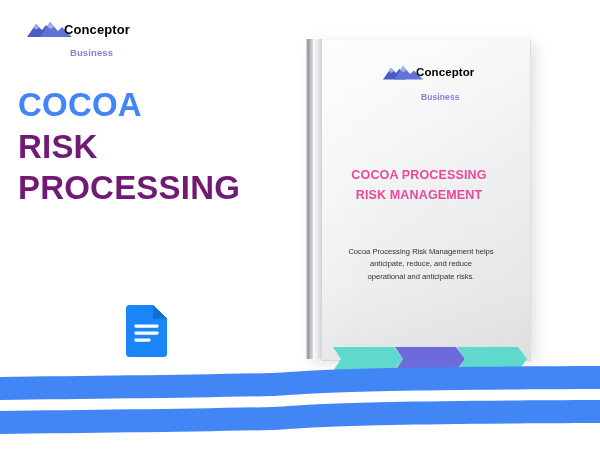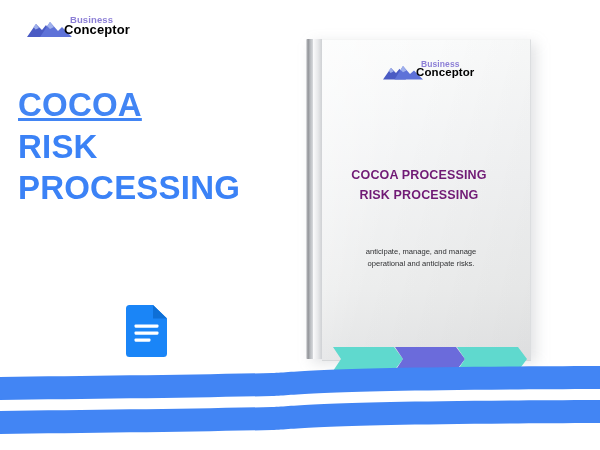--- a/index.html
+++ b/index.html
@@ -27,20 +27,21 @@
     position: absolute;
     left: 0;
     top: 0;
   }
   .logo-word-1 {
     position: absolute;
     font-weight: bold;
     color: #8C7FD6;
     letter-spacing: .1px;
     white-space: nowrap;
+    margin-top: 33px;
   }
   .logo-word-2 {
     position: absolute;
     font-weight: bold;
     color: #000000;
     letter-spacing: .1px;
     white-space: nowrap;
   }
 
   
@@ -62,22 +63,22 @@
     top: 84px;
     width: 272px;
   }
   .headline-line {
     font-size: 33px;
     font-weight: bold;
     line-height: 1.26;
     letter-spacing: .2px;
     white-space: nowrap;
   }
-  .headline-line.accent { color: #4285F4; text-decoration: underline; }
-  .headline-line.dark   { color: #3b82f6; }
+  .headline-line.accent { color: #4285F4; }
+  .headline-line.dark   { color: #701a75; }
 
   
   .docs-icon {
     position: absolute;
     left: 126px;
     top: 305px;
     width: 41px;
     height: 52px;
   }
 
@@ -133,21 +134,21 @@
   .book-title {
     position: absolute;
     left: 18px;
     top: 126px;
     width: 190px;
     text-align: center;
   }
   .book-title-line {
     font-size: 12.5px;
     font-weight: bold;
-    color: #701a75;
+    color: #ec4899;
     line-height: 1.62;
     letter-spacing: .15px;
     white-space: nowrap;
   }
 
   .book-desc {
     position: absolute;
     left: 30px;
     top: 207px;
     width: 170px;
@@ -222,25 +223,26 @@
         <path d="M12.5 18.5 L21 5 L28 13 L32 9.5 L41 18.5 Z" fill="#5E72D8"></path>
         <path d="M21 5 L24.5 9.5 L21 11.3 L18.4 8.7 Z" fill="#9FB0EC"></path>
         <path d="M9 7 L11.6 10.5 L8.5 11.9 L6.7 9.6 Z" fill="#9FB0EC"></path>
       </svg>
       <span class="logo-word-1">Business</span>
       <span class="logo-word-2">Conceptor</span>
     </div>
 
     <div class="book-title">
       <div class="book-title-line">COCOA PROCESSING</div>
-      <div class="book-title-line">RISK PROCESSING</div>
+      <div class="book-title-line">RISK MANAGEMENT</div>
     </div>
 
     <div class="book-desc">
-      <div>anticipate, manage, and manage</div>
+      <div>Cocoa Processing Risk Management helps</div>
+      <div>anticipate, reduce, and reduce</div>
       <div>operational and anticipate risks.</div>
     </div>
 
     <div class="chevrons">
       <svg class="chev" style="left:0px;  width:70px;" viewBox="0 0 70 24">
         <path d="M0 0 H61 L70 12 L61 24 H0 L8 12 Z" fill="#5FD9CE"></path>
       </svg>
       <svg class="chev" style="left:62px; width:70px;" viewBox="0 0 70 24">
         <path d="M0 0 H61 L70 12 L61 24 H0 L8 12 Z" fill="#6B6BDB"></path>
       </svg>

